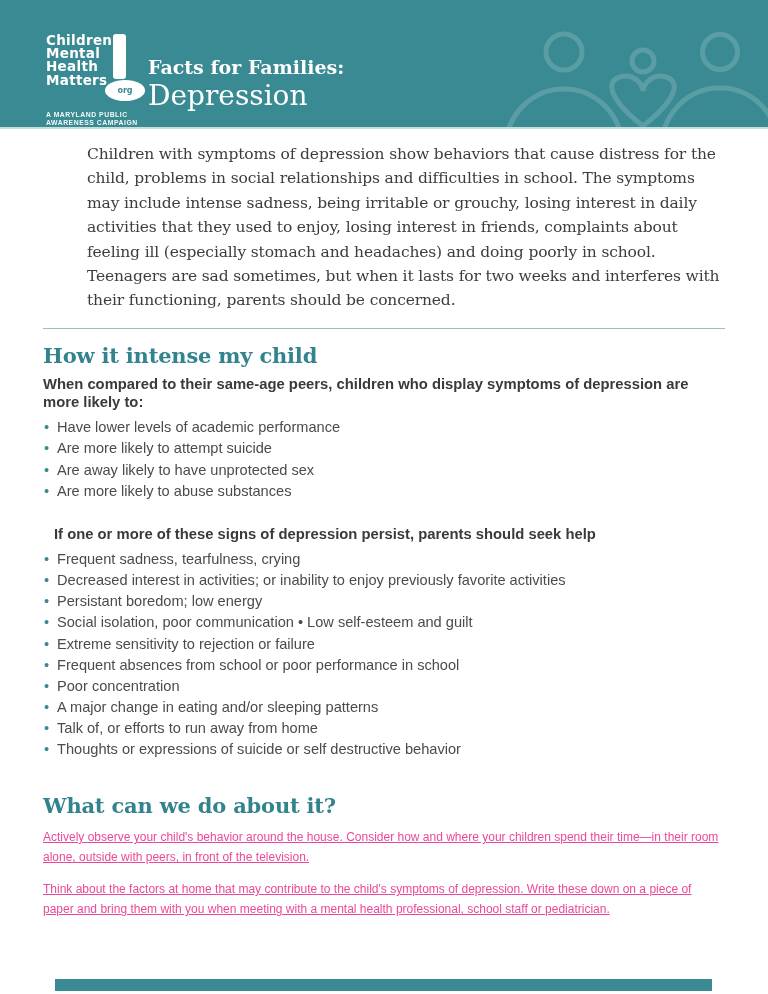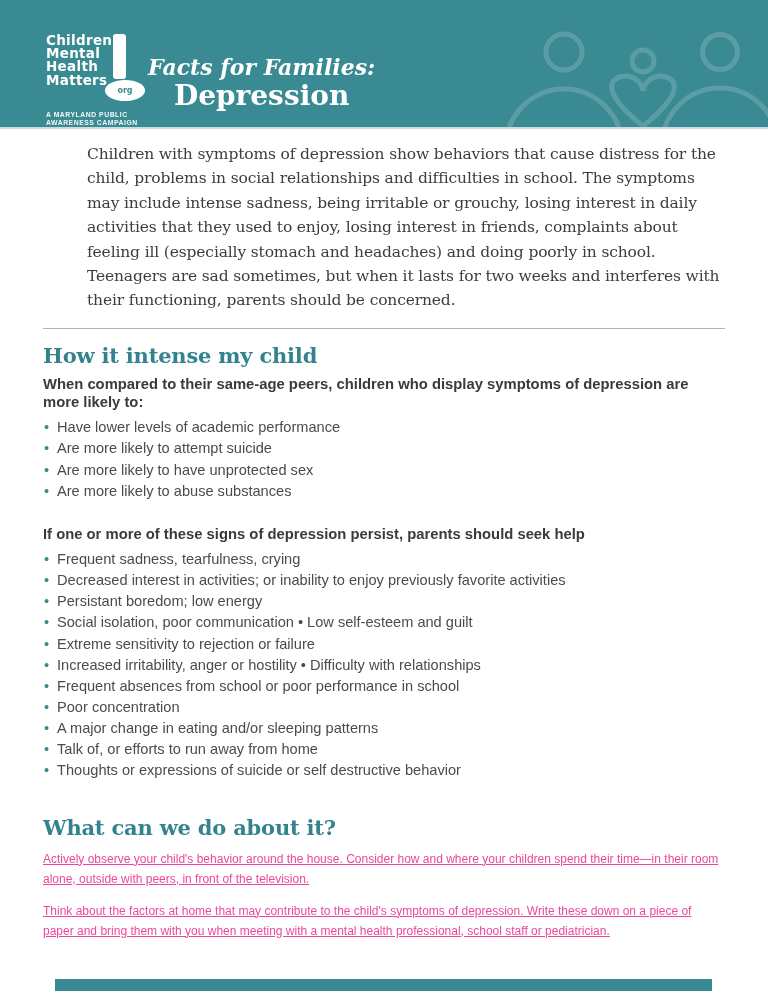--- a/index.html
+++ b/index.html
@@ -19,33 +19,33 @@
              border-radius:3px;}
   .logo-org{position:absolute;left:59px;top:46px;width:40px;height:21px;border-radius:50%;
             background:#ffffff;color:#3A8A93;font-family:"DejaVu Sans",sans-serif;
             font-weight:700;font-size:8px;display:flex;align-items:center;justify-content:center;}
   .logo-tagline{margin-top:24px;font-size:6.8px;font-weight:700;letter-spacing:.55px;
                 line-height:8.5px;font-family:"Liberation Sans",sans-serif;opacity:.95;}
 
   
   .title-block{position:absolute;left:148px;top:57px;color:#ffffff;
                font-family:"DejaVu Serif","Liberation Serif",serif;}
-  .kicker{font-size:22px;font-weight:700;line-height:21px;font-style:italic;}
-  .doc-title{font-size:28px;font-weight:700;line-height:30px;margin-top:3px;text-align:center;}
+  .kicker{font-size:19px;font-weight:700;line-height:21px;}
+  .doc-title{font-size:28px;font-weight:400;line-height:30px;margin-top:3px;}
 
   
   .content{position:absolute;left:43px;right:43px;top:129px;color:#4B4B4D;}
   .intro{font-family:"DejaVu Serif","Liberation Serif",serif;font-size:15.5px;line-height:24.4px;
          color:#3d3d3f;margin-top:13px;letter-spacing:-0.15px;margin-left:44px;}
   .divider{border:none;border-top:1px solid #9EBBC5;margin:13px 0 0 0;}
 
   h2{font-family:"DejaVu Serif","Liberation Serif",serif;color:#33838E;font-size:21px;
      font-weight:700;margin:14px 0 0 0;letter-spacing:-0.2px;}
   .lead{font-weight:700;font-size:14.8px;color:#3A3A3C;margin-top:7px;line-height:18px;}
-  .lead2{margin-top:27px;}
+  .lead2{margin-top:27px;margin-left:11px;}
 
   ul.bullets{list-style:none;margin:9px 0 0 0;padding:0;}
   ul.bullets li{position:relative;padding-left:14px;font-size:14.6px;line-height:14.5px;
                 margin-bottom:6.6px;color:#4B4B4D;}
   ul.bullets li::before{content:"\2022";position:absolute;left:1px;top:0;color:#3A8A93;}
 
   .para{font-size:12px;line-height:20px;margin-top:9px;color:#ec4899;text-decoration:underline;}
   .what-heading{margin-top:37px;}
 
   
@@ -95,32 +95,31 @@
     <p class="intro">Children with symptoms of depression show behaviors that cause distress for the child, problems in social relationships and difficulties in school. The symptoms may include intense sadness, being irritable or grouchy, losing interest in daily activities that they used to enjoy, losing interest in friends, complaints about feeling ill (especially stomach and headaches) and doing poorly in school. Teenagers are sad sometimes, but when it lasts for two weeks and interferes with their functioning, parents should be concerned.</p>
 
     <hr class="divider">
 
     <h2>How it intense my child</h2>
 
     <div class="lead">When compared to their same-age peers, children who display symptoms of depression are more likely to:</div>
     <ul class="bullets">
         <li>Have lower levels of academic performance</li>
         <li>Are more likely to attempt suicide</li>
-        <li>Are more likely to have unprotected sex</li>
+        <li>Are away likely to have unprotected sex</li>
         <li>Are more likely to abuse substances</li>
       </ul>
 
     <div class="lead lead2">If one or more of these signs of depression persist, parents should seek help</div>
     <ul class="bullets">
         <li>Frequent sadness, tearfulness, crying</li>
         <li>Decreased interest in activities; or inability to enjoy previously favorite activities</li>
         <li>Persistant boredom; low energy</li>
         <li>Social isolation, poor communication • Low self-esteem and guilt</li>
         <li>Extreme sensitivity to rejection or failure</li>
-        <li>Increased irritability, anger or hostility • Difficulty with relationships</li>
         <li>Frequent absences from school or poor performance in school</li>
         <li>Poor concentration</li>
         <li>A major change in eating and/or sleeping patterns</li>
         <li>Talk of, or efforts to run away from home</li>
         <li>Thoughts or expressions of suicide or self destructive behavior</li>
       </ul>
 
     <h2 class="what-heading">What can we do about it?</h2>
     <p class="para">Actively observe your child's behavior around the house. Consider how and where your children spend their time—in their room alone, outside with peers, in front of the television.</p>
     <p class="para">Think about the factors at home that may contribute to the child's symptoms of depression. Write these down on a piece of paper and bring them with you when meeting with a mental health professional, school staff or pediatrician.</p>

